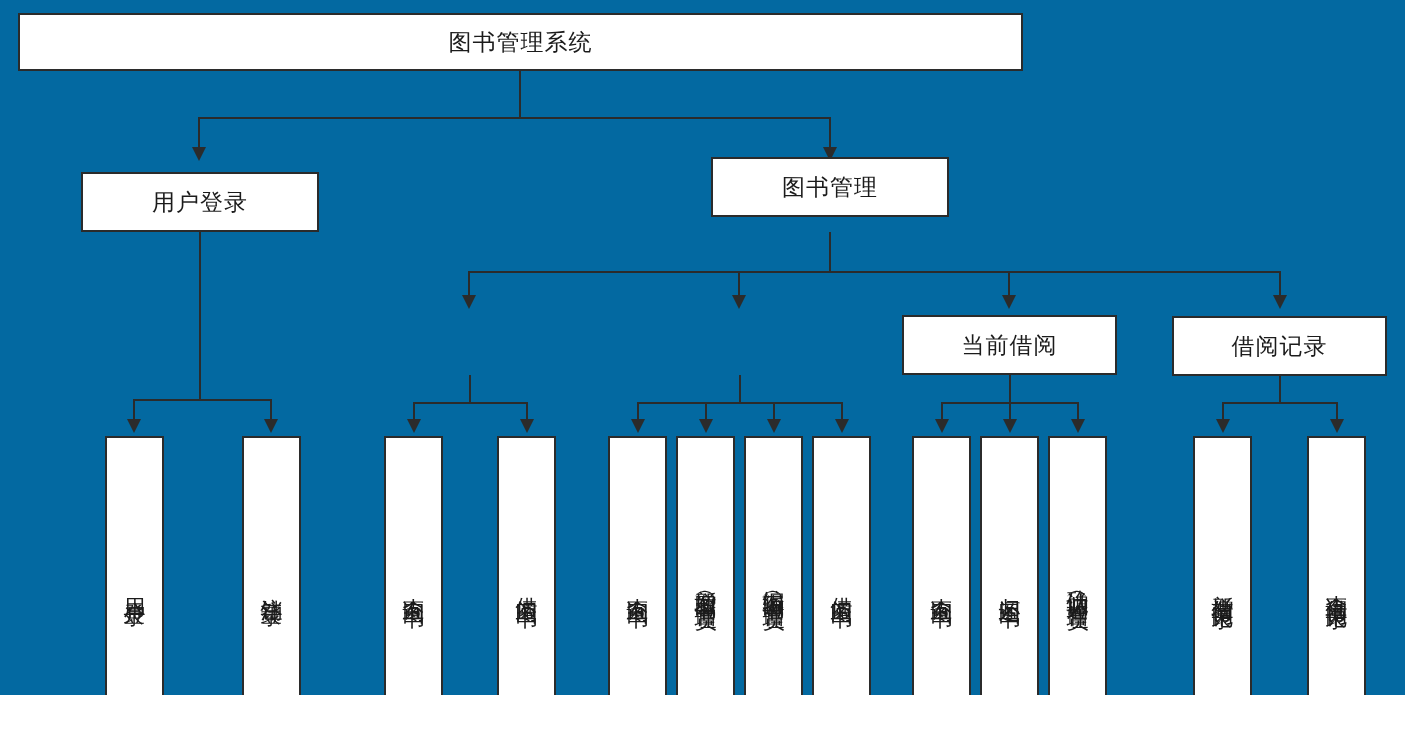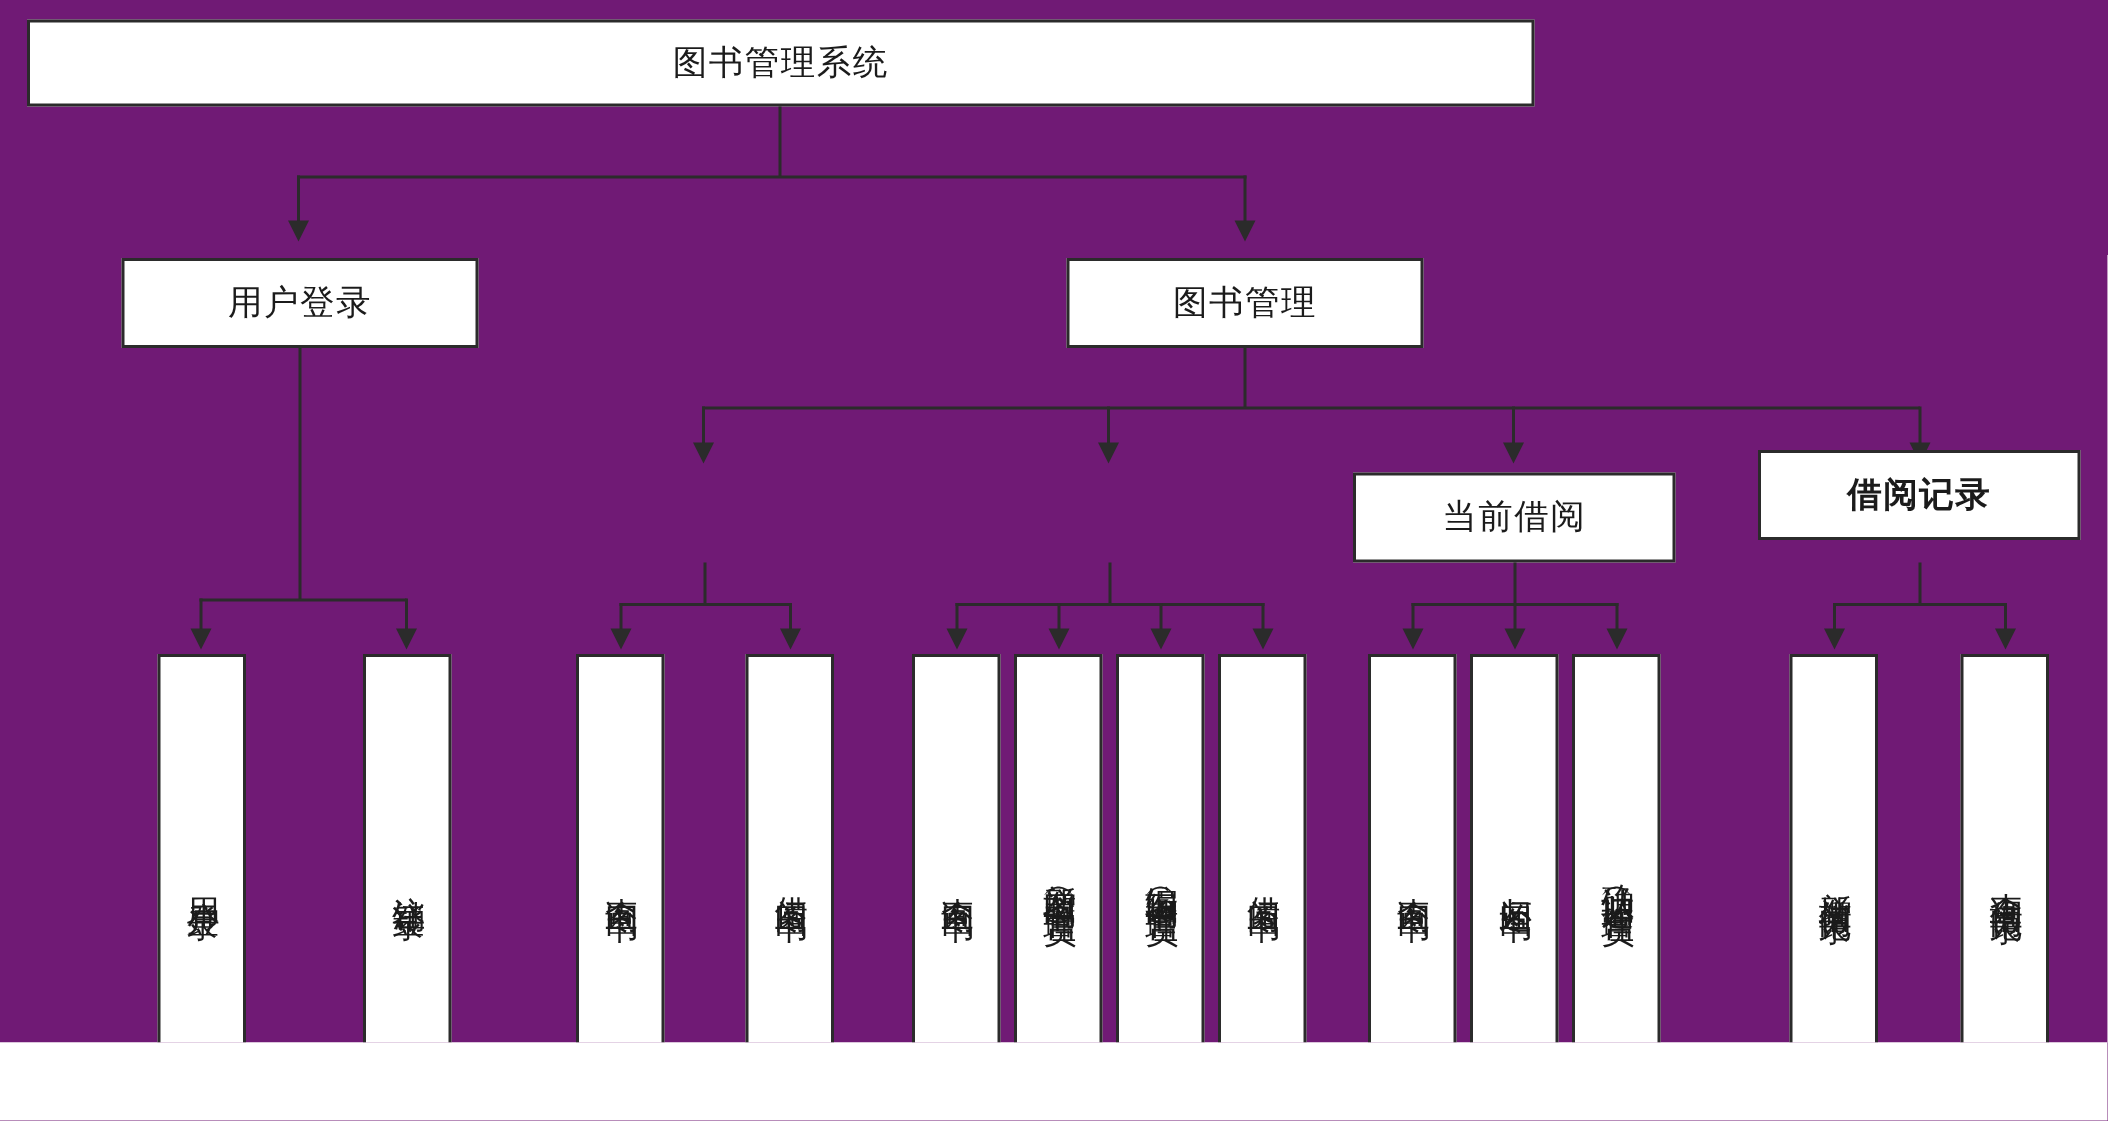--- a/index.html
+++ b/index.html
@@ -4,21 +4,21 @@
 <style>
   html, body {
     margin: 0;
     padding: 0;
     background: #ffffff;
   }
   #canvas {
     position: relative;
     width: 1405px;
     height: 695px;
-    background: #701a75;
+    background: #0369a1;
     font-family: "DejaVu Sans", "Liberation Sans", sans-serif;
     overflow: hidden;
   }
   
   .node {
     position: absolute;
     box-sizing: border-box;
     background: #ffffff;
     border: 2px solid #2b2b2b;
     display: flex;
@@ -92,21 +92,21 @@
 
   <div class="edge v" style="left:198px; top:117px; height:32px;"></div>
   <div class="arrow" style="left:192px; top:147px;"></div>
   <div class="edge v" style="left:829px; top:117px; height:32px;"></div>
   <div class="arrow" style="left:823px; top:147px;"></div>
 
   <div class="node horiz" style="left:81px; top:172px; width:238px; height:60px;">
     <span class="label">用户登录</span>
   </div>
 
-  <div class="node horiz" style="left:711px; top:172px; width:238px; height:60px;">
+  <div class="node horiz" style="left:711px; top:157px; width:238px; height:60px;">
     <span class="label">图书管理</span>
   </div>
 
   <div class="edge v" style="left:199px; top:232px; height:168px;"></div>
   <div class="edge h" style="left:133px; top:399px; width:138px;"></div>
   <div class="edge v" style="left:133px; top:399px; height:22px;"></div>
   <div class="arrow" style="left:127px; top:419px;"></div>
   <div class="edge v" style="left:270px; top:399px; height:22px;"></div>
   <div class="arrow" style="left:264px; top:419px;"></div>
 
@@ -125,21 +125,21 @@
   <div class="edge v" style="left:738px; top:271px; height:26px;"></div>
   <div class="arrow" style="left:732px; top:295px;"></div>
   <div class="edge v" style="left:1008px; top:271px; height:26px;"></div>
   <div class="arrow" style="left:1002px; top:295px;"></div>
   <div class="edge v" style="left:1279px; top:271px; height:26px;"></div>
   <div class="arrow" style="left:1273px; top:295px;"></div>
 
   <div class="node horiz" style="left:902px; top:315px; width:215px; height:60px;">
     <span class="label">当前借阅</span>
   </div>
-  <div class="node horiz" style="left:1172px; top:300px; width:215px; height:60px;font-weight:bold;">
+  <div class="node horiz" style="left:1172px; top:316px; width:215px; height:60px;">
     <span class="label">借阅记录</span>
   </div>
 
   <div class="edge v" style="left:469px; top:375px; height:28px;"></div>
   <div class="edge h" style="left:413px; top:402px; width:114px;"></div>
   <div class="edge v" style="left:413px; top:402px; height:19px;"></div>
   <div class="arrow" style="left:407px; top:419px;"></div>
   <div class="edge v" style="left:526px; top:402px; height:19px;"></div>
   <div class="arrow" style="left:520px; top:419px;"></div>
 

